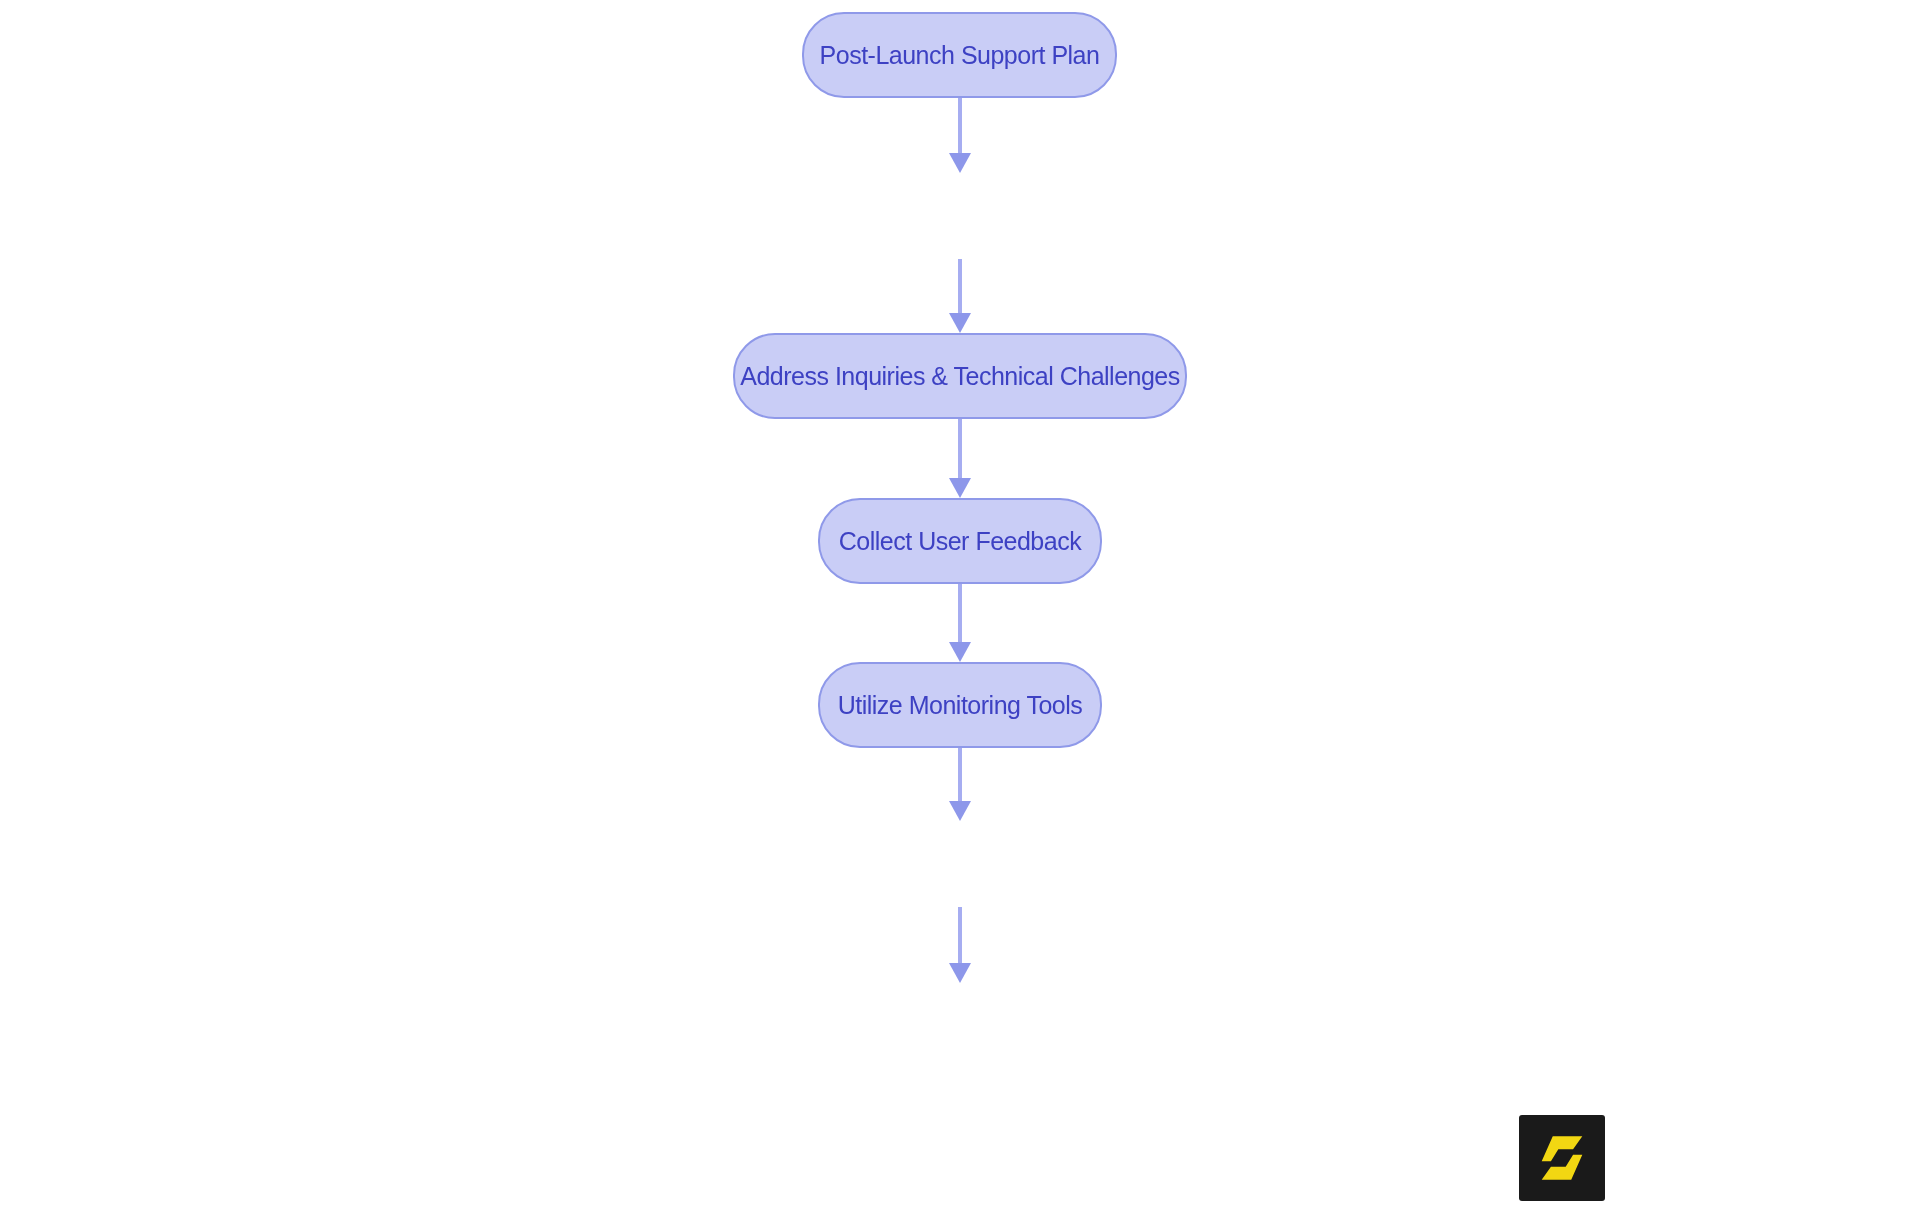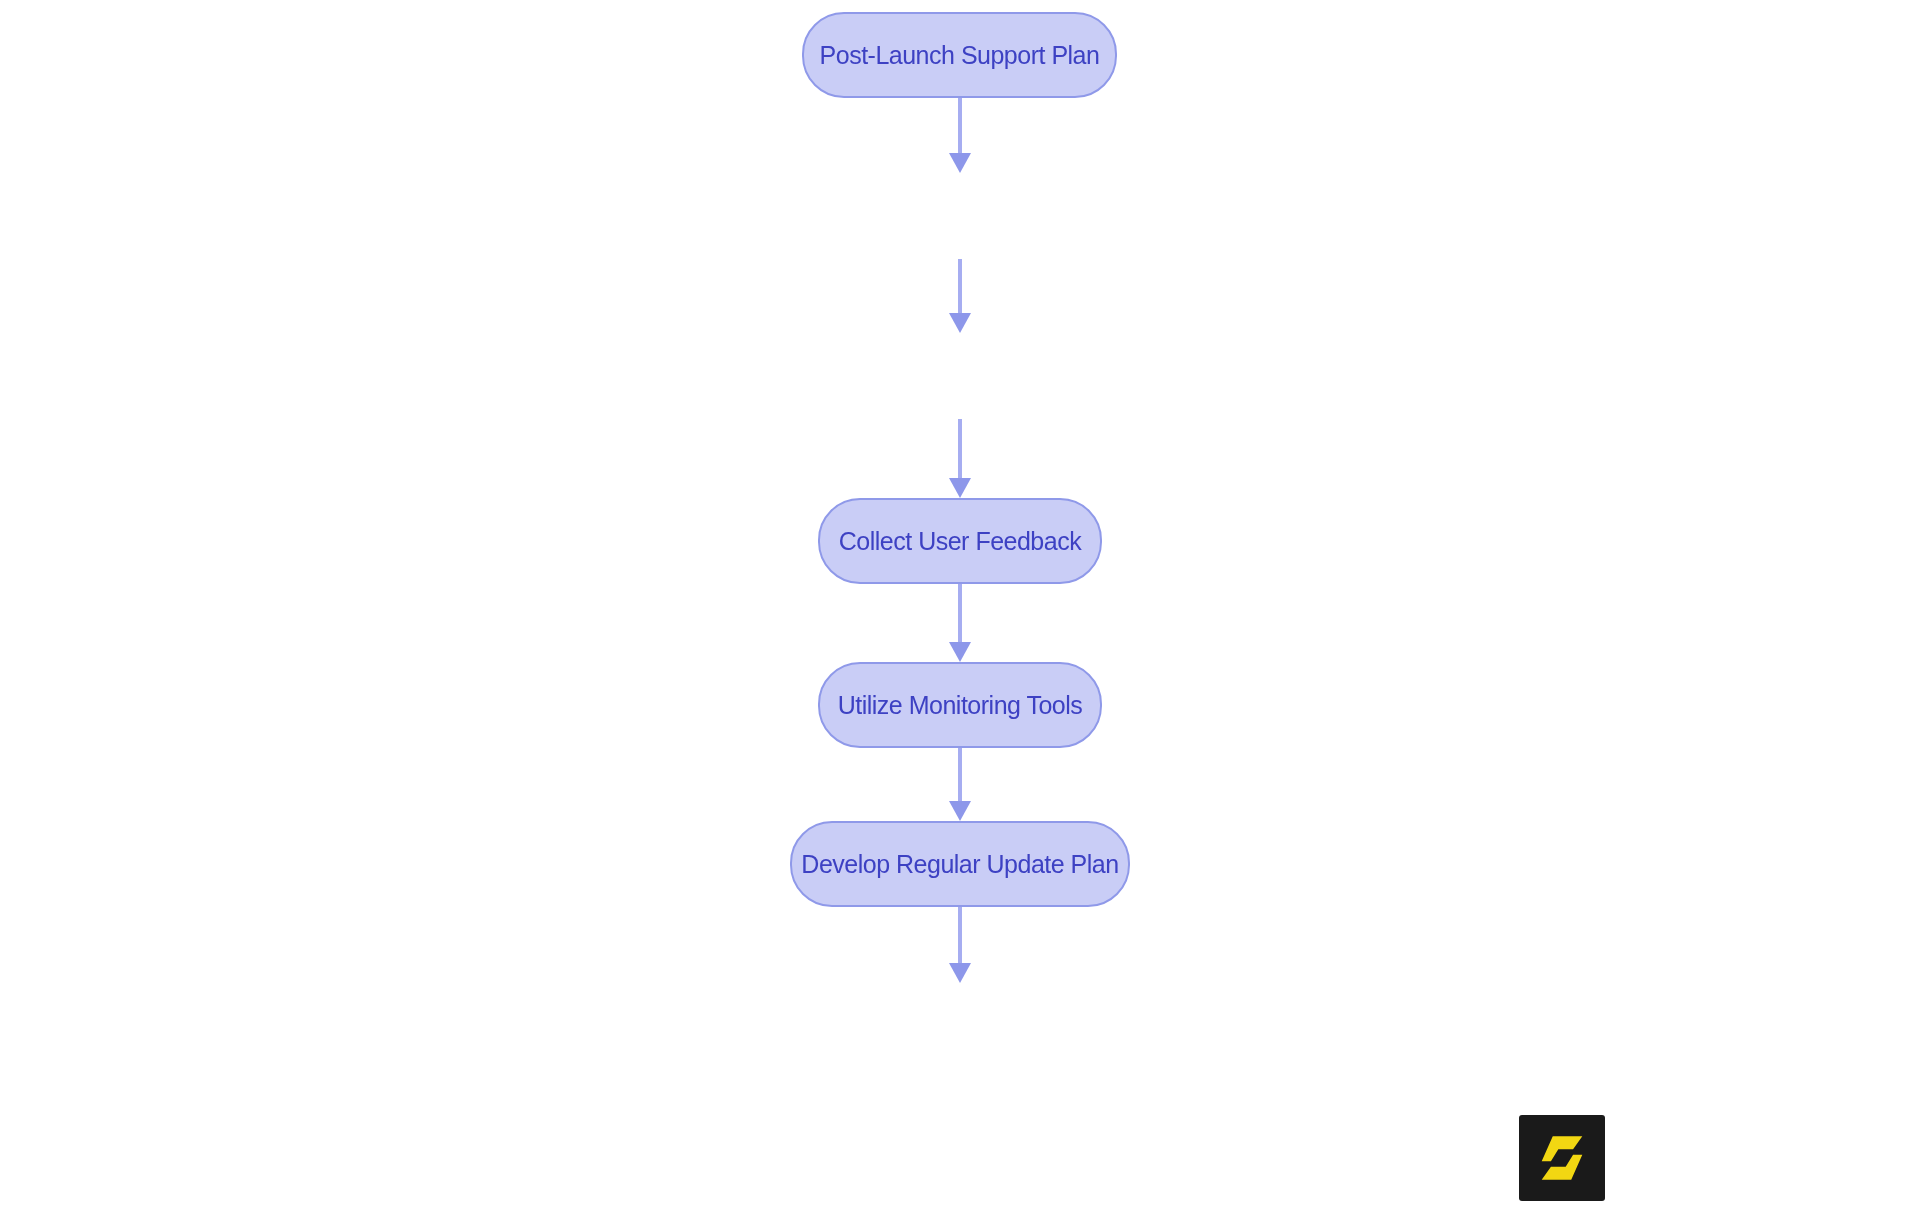--- a/index.html
+++ b/index.html
@@ -68,28 +68,28 @@
   }
 </style>
 </head>
 <body>
 
 <div class="canvas">
 
   <div class="node" style="left:802px; top:12px;  width:315px;">
     <span class="label">Post-Launch Support Plan</span>
   </div>
+  <div class="node" style="left:733px; top:333px; width:454px;">
+    <span class="label">Address Inquiries &amp; Technical Challenges</span>
+  </div>
   <div class="node" style="left:818px; top:662px; width:284px;">
     <span class="label">Utilize Monitoring Tools</span>
   </div>
   <div class="node" style="left:818px; top:498px; width:284px;">
     <span class="label">Collect User Feedback</span>
-  </div>
-  <div class="node" style="left:790px; top:821px; width:340px;">
-    <span class="label">Develop Regular Update Plan</span>
   </div>
 
   <div class="aline" style="top:98px;  height:55px;"></div>
   <div class="ahead" style="top:153px;"></div>
 
   <div class="aline" style="top:259px; height:54px;"></div>
   <div class="ahead" style="top:313px;"></div>
 
   <div class="aline" style="top:419px; height:59px;"></div>
   <div class="ahead" style="top:478px;"></div>

